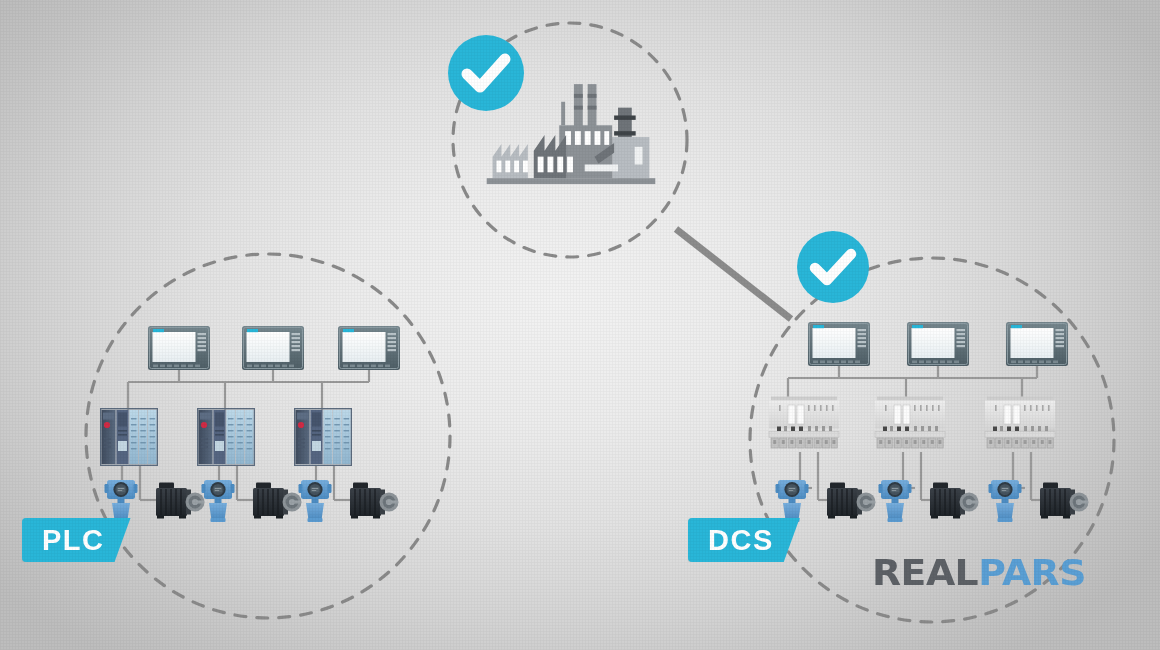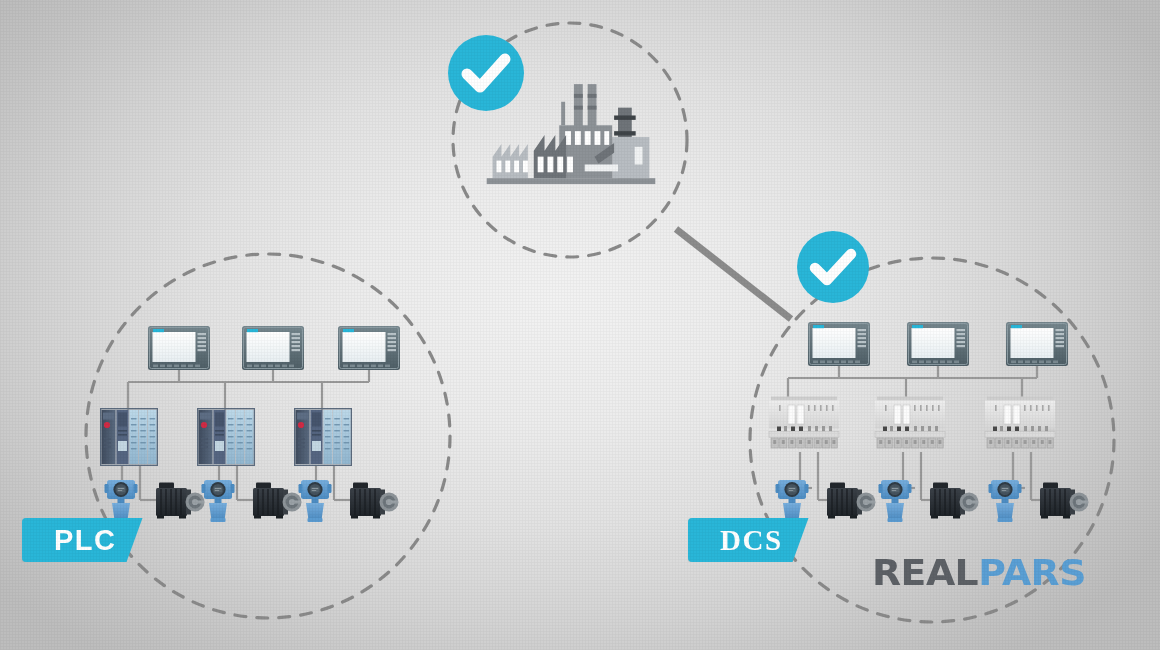--- a/index.html
+++ b/index.html
@@ -42,32 +42,32 @@
     height: 650px;
     z-index: 10;
   }
   
   .tag {
     position: absolute;
     z-index: 40;
     height: 44px;
     display: flex;
     align-items: center;
-    padding: 0 26px 0 32px;
+    padding: 0 26px 0 20px;
     color: #ffffff;
     font-size: 29px;
     font-weight: bold;
     letter-spacing: 1.5px;
     background: #29b6d8;
     border-radius: 4px 0 0 4px;
     clip-path: polygon(0 0, 100% 0, calc(100% - 16px) 100%, 0 100%);
     box-shadow: 0 1px 3px rgba(0,0,0,.12);
   }
   #tag-plc { left: 22px; top: 518px; }
-  #tag-dcs { left: 688px; top: 518px; font-family: Liberation Serif, serif; }
+  #tag-dcs { left: 688px; top: 518px; }
 
   
   #logo {
     position: absolute;
     left: 872px;
     top: 552px;
     z-index: 40;
     font-size: 36px;
     font-weight: bold;
     letter-spacing: -0.5px;

